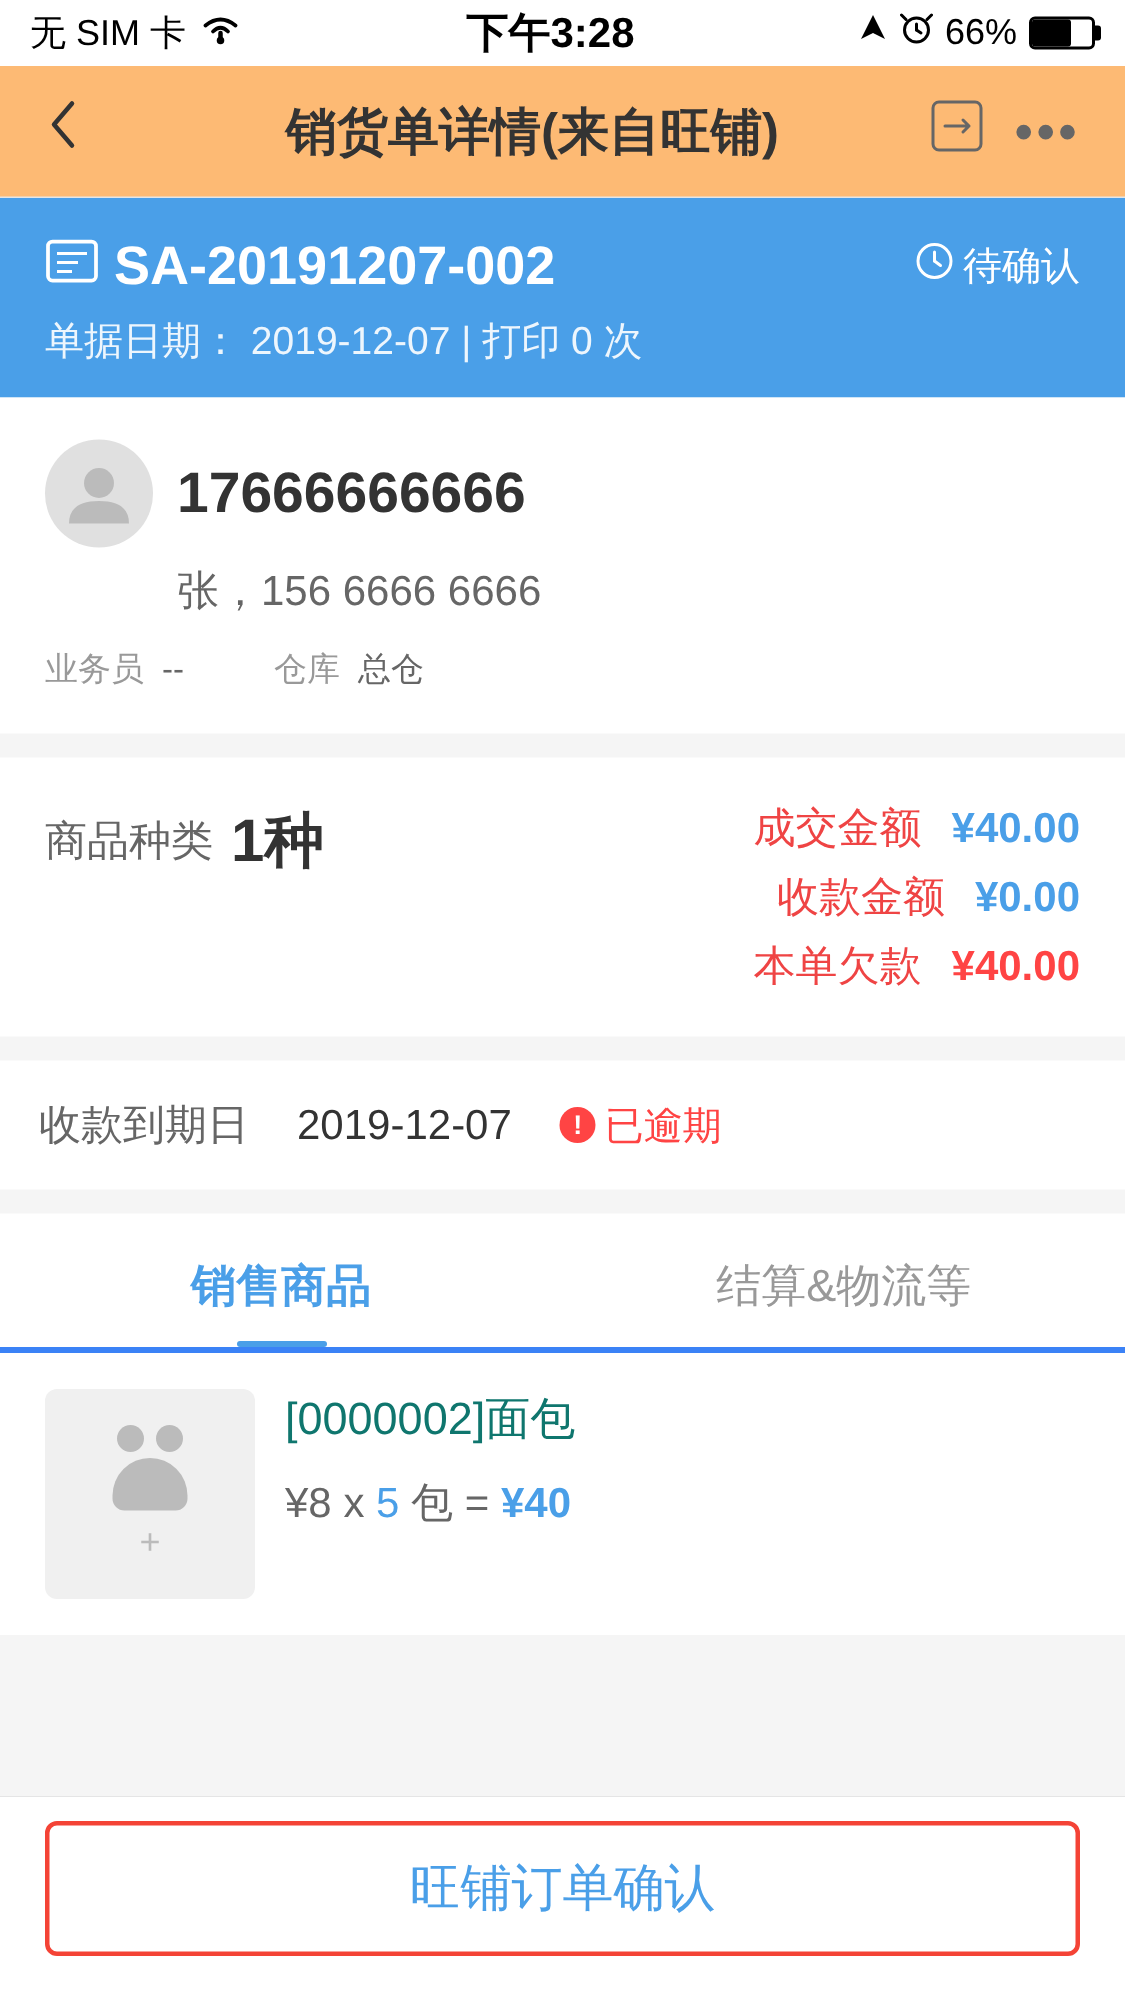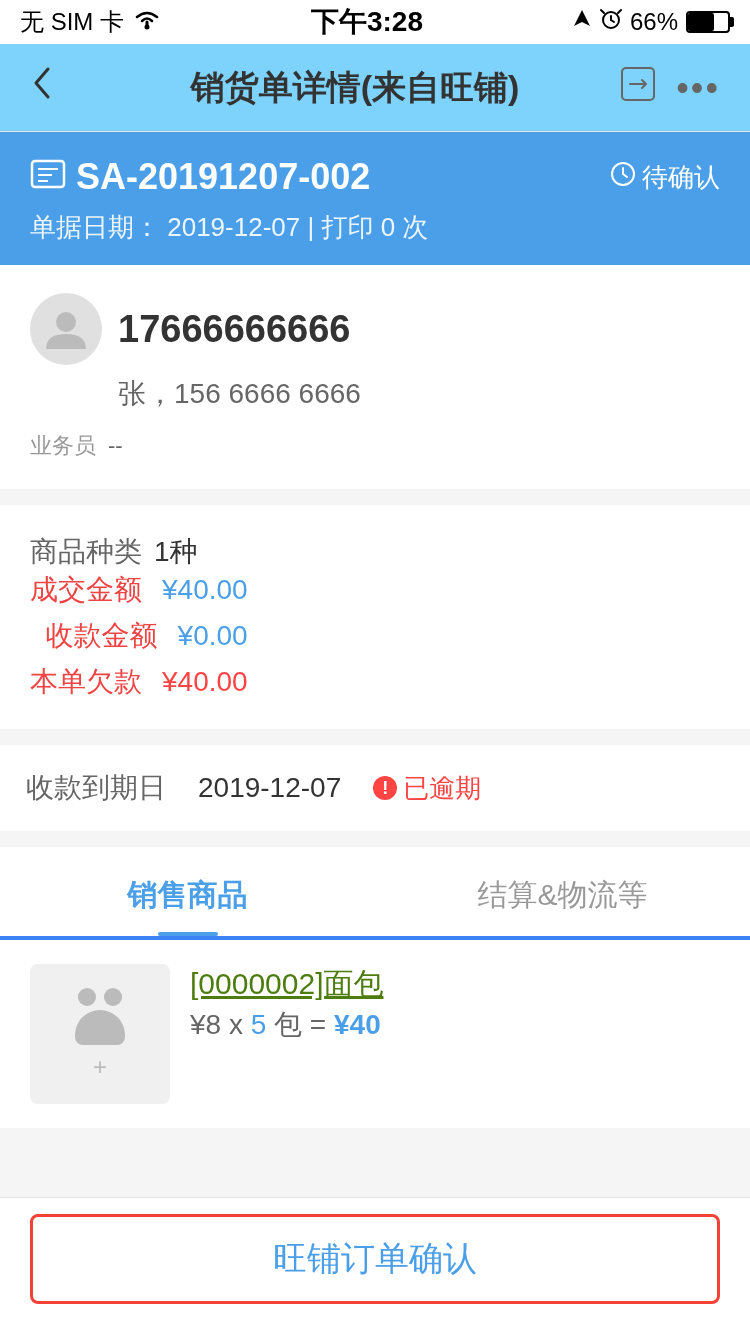--- a/index.html
+++ b/index.html
@@ -63,21 +63,21 @@
       height: 100%;
       width: 66%;
       background: #000;
       border-radius: 2px;
     }
 
     
     .nav-bar {
       width: 750px;
       height: 88px;
-      background: #7dd3fc;
+      background: #fdba74;
       display: flex;
       align-items: center;
       justify-content: space-between;
       padding: 0 30px;
       border-bottom: 1px solid #e5e5e5;
     }
     .nav-back {
       font-size: 36px;
       color: #333;
       cursor: pointer;
@@ -183,21 +183,20 @@
     
     .summary-section {
       background: #fff;
       padding: 28px 30px;
       margin-bottom: 16px;
     }
     .summary-row {
       display: flex;
       align-items: flex-start;
       justify-content: space-between;
-      flex-direction: column;
     }
     .summary-left {
       display: flex;
       align-items: center;
       gap: 12px;
       font-size: 28px;
       color: #666;
     }
     .summary-right {
       display: flex;
@@ -209,28 +208,29 @@
       display: flex;
       align-items: center;
       gap: 20px;
       font-size: 28px;
     }
     .amount-label {
       color: #ef4444;
     }
     .amount-value {
       color: #4a9fe8;
-      font-weight: 400;
+      font-weight: 700;
     }
     .amount-value.red {
       color: #ff4444;
     }
     .product-type {
-      font-size: 28px;
+      font-size: 40px;
       color: #333;
+      font-weight: bold;
     }
 
     
     .due-section {
       background: #fff;
       padding: 24px 26px;
       margin-bottom: 16px;
       display: flex;
       align-items: center;
       gap: 32px;
@@ -308,23 +308,22 @@
       display: flex;
       align-items: center;
       justify-content: center;
       flex-shrink: 0;
     }
     .product-info {
       flex: 1;
     }
     .product-name {
       font-size: 30px;
-      color: #4d7c0f;
-      margin-bottom: 1px;
-      text-decoration: underline;
+      color: #0f766e;
+      margin-bottom: 16px;
     }
     .product-price-row {
       font-size: 28px;
       color: #666;
     }
     .qty-highlight {
       color: #4a9fe8;
     }
     .total-highlight {
       color: #4a9fe8;
@@ -487,20 +486,24 @@
       </svg>
     </div>
     <div class="customer-phone">17666666666</div>
   </div>
   <div class="customer-name">张，156 6666 6666</div>
   <div class="customer-meta">
     <div class="meta-item">
       <span class="meta-label">业务员</span>
       <span>--</span>
     </div>
+    <div class="meta-item">
+      <span class="meta-label">仓库</span>
+      <span>总仓</span>
+    </div>
   </div>
 </div>
 
 <div class="summary-section">
   <div class="summary-row">
     <div class="summary-left">
       <span>商品种类</span>
       <span class="product-type">1种</span>
     </div>
     <div class="summary-right">

